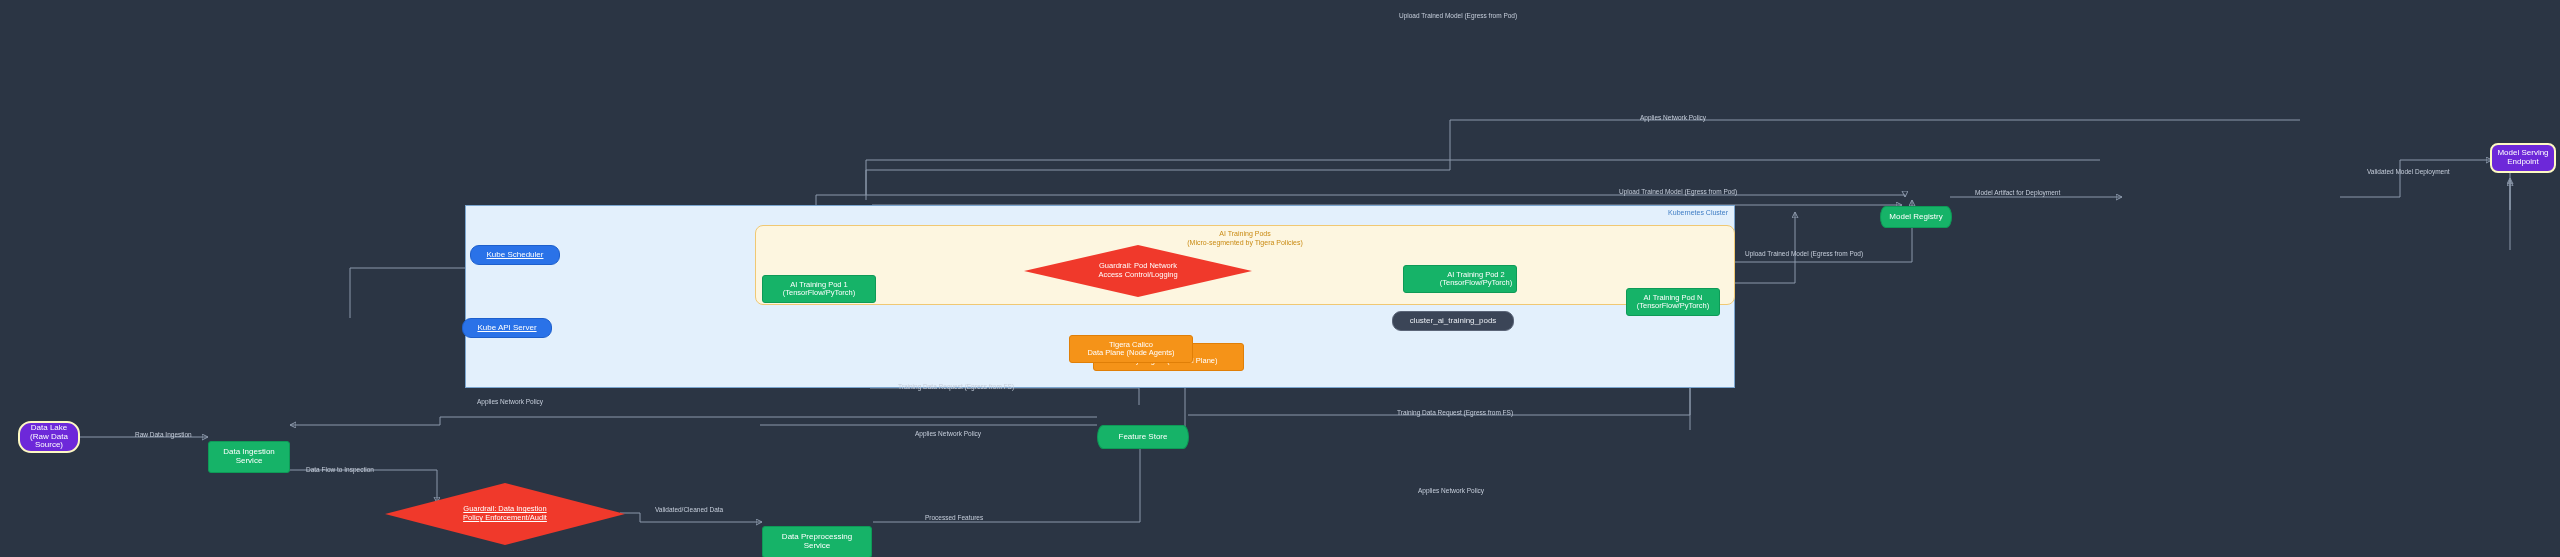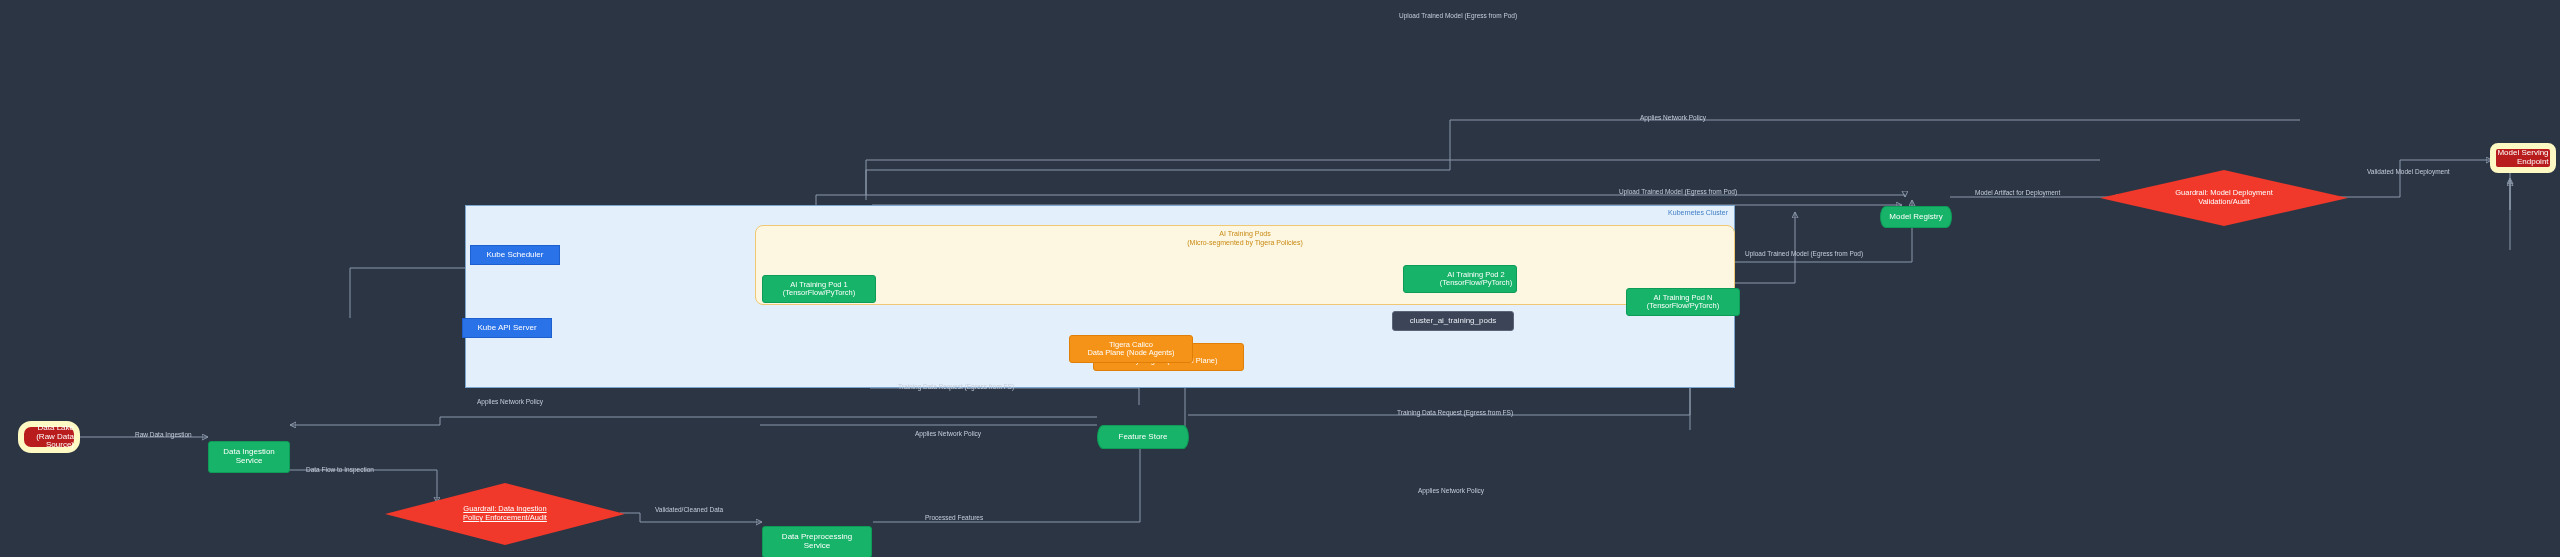--- a/index.html
+++ b/index.html
@@ -5,24 +5,24 @@
   html,body{margin:0;padding:0;background:#2b3544;}
   body{width:2560px;height:557px;overflow:hidden;
        font-family:"Liberation Sans","DejaVu Sans",sans-serif;}
   #stage{position:relative;width:2560px;height:557px;background:#2b3544;}
 
   
   .node{position:absolute;display:flex;align-items:center;justify-content:center;
         text-align:center;box-sizing:border-box;line-height:1.12;
         color:#ffffff;white-space:pre-line;}
   .n-green{background:#16b368;border:1px solid #0e9a57;border-radius:3px;margin-top:20px;}
-  .n-blue{background:#2a72e8;border:1px solid #1d5fcc;border-radius:0;}
+  .n-blue{background:#2a72e8;border:1px solid #1d5fcc;border-radius:9px;text-decoration:underline;}
   .n-orange{background:#f59318;border:1px solid #e07f07;border-radius:3px;}
-  .n-purple{background:#b91c1c;border:6px solid #fef9c3;border-radius:8px;text-align:right;}
-  .n-dark{background:#3b4557;border:1px solid #5b6578;border-radius:3px;color:#e8ecf2;}
+  .n-purple{background:#6d28d9;border:2px solid #fef9c3;border-radius:8px;}
+  .n-dark{background:#3b4557;border:1px solid #5b6578;border-radius:9px;color:#e8ecf2;}
   .n-cyl{border-radius:14px/28px;}
 
   
   .cluster{position:absolute;box-sizing:border-box;}
   .cluster-k8s{background:#e3f0fc;border:1px solid #7aa5cf;}
   .cluster-pods{background:#fdf6e0;border:1px solid #f0c873;border-radius:8px;}
   .cluster-title{position:absolute;font-size:7px;color:#3f7dc4;}
   .cluster-title-pods{position:absolute;width:100%;text-align:center;
         font-size:7px;color:#c98a12;line-height:1.35;white-space:pre-line;}
 
@@ -137,21 +137,21 @@
   <div class="node n-blue" style="left:470px;top:245px;width:90px;height:20px;font-size:8px;">Kube Scheduler</div>
 
   <div class="node n-blue" style="left:462px;top:318px;width:90px;height:20px;font-size:8px;">Kube API Server</div>
 
   <div class="node n-green" style="left:762px;top:255px;width:114px;height:28px;font-size:7.5px;">AI Training Pod 1
 (TensorFlow/PyTorch)</div>
 
   <div class="node n-green" style="left:1403px;top:245px;width:114px;height:28px;font-size:7.5px;padding-left:32px;">AI Training Pod 2
 (TensorFlow/PyTorch)</div>
 
-  <div class="node n-green" style="left:1626px;top:268px;width:114px;height:28px;font-size:7.5px;">AI Training Pod N
+  <div class="node n-green" style="left:1626px;top:268px;width:94px;height:28px;font-size:7.5px;">AI Training Pod N
 (TensorFlow/PyTorch)</div>
 
   <div class="node n-orange" style="left:1093px;top:343px;width:151px;height:28px;font-size:7.5px;">Tigera Calico
 Policy Engine (Control Plane)</div>
 
   <div class="node n-orange" style="left:1069px;top:335px;width:124px;height:28px;font-size:7.5px;">Tigera Calico
 Data Plane (Node Agents)</div>
 
   <div class="node n-dark" style="left:1392px;top:311px;width:122px;height:20px;font-size:8px;">cluster_ai_training_pods</div>
 
@@ -159,26 +159,26 @@
 
   <div class="node n-purple" style="left:2490px;top:143px;width:66px;height:30px;font-size:8px;">Model Serving
 Endpoint</div>
 
   <div class="diamond" style="left:385px;top:483px;width:240px;height:62px;">
     <div class="shape"></div>
     <div class="dlabel" style="font-size:7.5px;text-decoration:underline;">Guardrail: Data Ingestion
 Policy Enforcement/Audit</div>
   </div>
 
-
-  <div class="diamond" style="left:2100px;top:170px;width:248px;height:56px;">
+  <div class="diamond" style="left:1024px;top:245px;width:228px;height:52px;">
     <div class="shape"></div>
-    <div class="dlabel" style="font-size:7.5px;">Guardrail: Model Deployment
-Validation/Audit</div>
-  </div>
+    <div class="dlabel" style="font-size:7.5px;">Guardrail: Pod Network
+Access Control/Logging</div>
+  </div>
+
 
   <span class="elabel" style="left:135px;top:431px;">Raw Data Ingestion</span>
 
   <span class="elabel" style="left:306px;top:466px;">Data Flow to Inspection</span>
 
   <span class="elabel" style="left:655px;top:506px;">Validated/Cleaned Data</span>
 
   <span class="elabel" style="left:925px;top:514px;">Processed Features</span>
 
   <span class="elabel" style="left:898px;top:383px;">Training Data Request (Egress from FS)</span>

